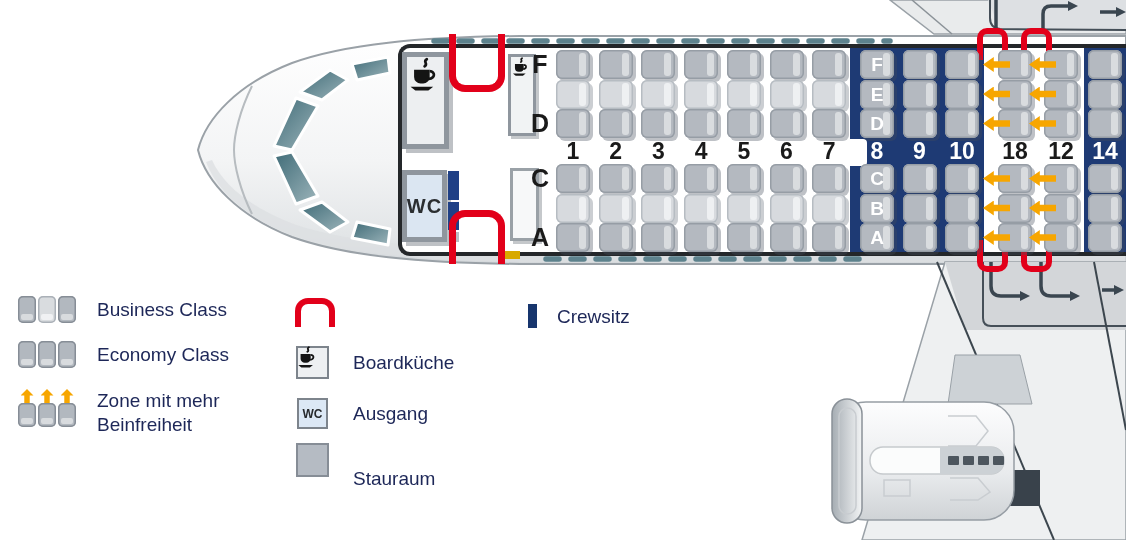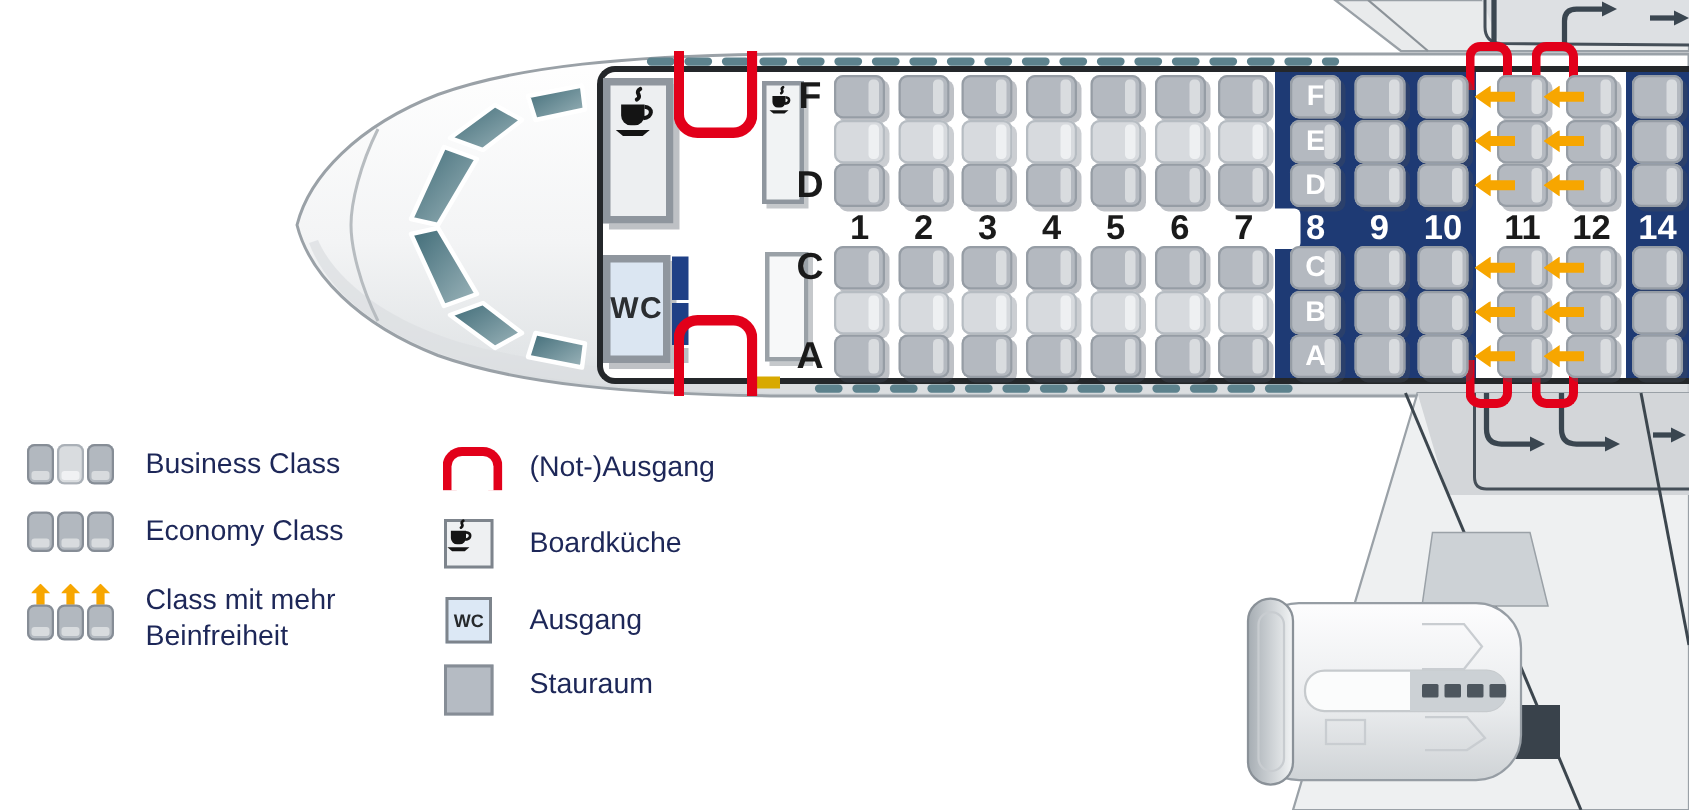--- a/index.html
+++ b/index.html
@@ -289,21 +289,21 @@
       <div class="seat" style="left: 998px; top: 79.5px;"></div>
       <div class="larrow" style="left: 983px; top: 86.5px;"></div>
       <div class="seat" style="left: 998px; top: 109px;"></div>
       <div class="larrow" style="left: 983px; top: 116px;"></div>
       <div class="seat" style="left: 998px; top: 164px;"></div>
       <div class="larrow" style="left: 983px; top: 171px;"></div>
       <div class="seat" style="left: 998px; top: 193.5px;"></div>
       <div class="larrow" style="left: 983px; top: 200.5px;"></div>
       <div class="seat" style="left: 998px; top: 223px;"></div>
       <div class="larrow" style="left: 983px; top: 230px;"></div>
-      <div class="rownum" style="left: 998px;">11</div>
+      <div class="rownum" style="left: 998px;">18</div>
       <div class="seat" style="left: 1044px; top: 50px;"></div>
       <div class="larrow" style="left: 1029px; top: 57px;"></div>
       <div class="seat" style="left: 1044px; top: 79.5px;"></div>
       <div class="larrow" style="left: 1029px; top: 86.5px;"></div>
       <div class="seat" style="left: 1044px; top: 109px;"></div>
       <div class="larrow" style="left: 1029px; top: 116px;"></div>
       <div class="seat" style="left: 1044px; top: 164px;"></div>
       <div class="larrow" style="left: 1029px; top: 171px;"></div>
       <div class="seat" style="left: 1044px; top: 193.5px;"></div>
       <div class="larrow" style="left: 1029px; top: 200.5px;"></div>
@@ -353,29 +353,28 @@
           <div class="uarrow"></div>
           <div class="uarrow"></div>
           <div class="uarrow"></div>
         </div>
       <div style="display:flex;margin-top:-3px;">
           <div class="lseat" style="height:24px;"></div>
           <div class="lseat" style="height:24px;"></div>
           <div class="lseat" style="height:24px;"></div>
         </div>
     </div>
-    <div class="lg-label" style="max-width:150px;">Class mit mehr Beinfreiheit</div>
+    <div class="lg-label" style="max-width:150px;">Zone mit mehr Beinfreiheit</div>
   </div>
 
 
   <div class="lg-row" style="left:295px;top:298px;">
     <div class="lg-iconbox" style="width:58px;">
         <div class="lg-exit-icon"></div>
       </div>
-    <div class="lg-label" style="margin-top:2px;">(Not-)Ausgang</div>
   </div>
 
   <div class="lg-row" style="left:296px;top:346px;justify-content:flex-end;">
     <div class="lg-iconbox" style="width:57px;">
       <div class="lg-galley-icon">
         <svg width="22" height="24" viewBox="0 0 24 26">
           <path d="M14 1.2 c-3.2 1.8 1.4 3 -1.6 5" fill="none" stroke="#141414" stroke-width="2" stroke-linecap="round"></path>
           <path d="M5 8.5 h11 v5.2 a4.6 4.6 0 0 1 -4.6 4.6 h-1.8 A4.6 4.6 0 0 1 5 13.7 Z" fill="#141414"></path>
           <path d="M16 9.6 c4.2 0.2 4 5 -0.6 5.4" fill="none" stroke="#141414" stroke-width="2"></path>
           <path d="M2.5 20.5 h16 l-3.4 2.8 h-9.2 Z" fill="#141414"></path>
@@ -391,18 +390,24 @@
           <span>WC</span>
         </div>
     </div>
     <div class="lg-label" style="margin-top:4px;">Ausgang</div>
   </div>
 
   <div class="lg-row" style="left:296px;top:443px;">
     <div class="lg-iconbox" style="width:57px;">
         <div class="lg-storage-icon"></div>
       </div>
-    <div class="lg-label" style="margin-top:2px;">Stauraum</div>
-  </div>
-
+    <div class="lg-label" style="margin-top:24px;">Stauraum</div>
+  </div>
+
+  <div class="lg-row" style="left:523px;top:304px;">
+    <div class="lg-iconbox" style="width:34px;">
+        <div class="lg-crew-icon"></div>
+      </div>
+    <div class="lg-label" style="margin-top:1px;">Crewsitz</div>
+  </div>
 
 
 </div>
 
 </body></html>

